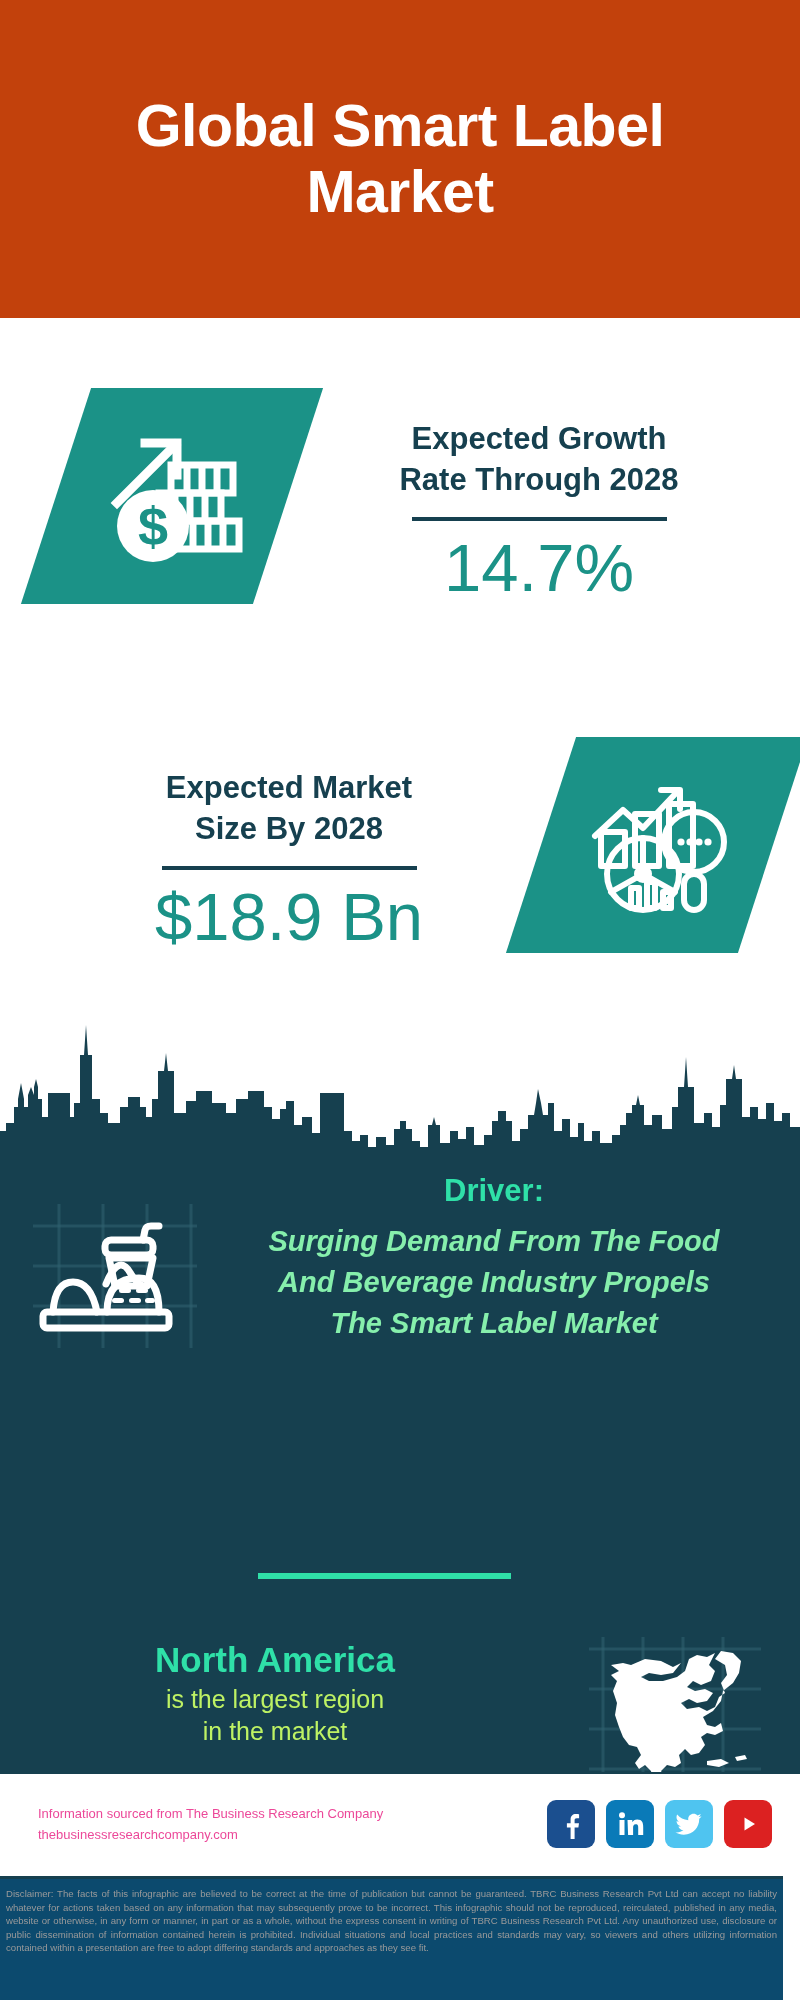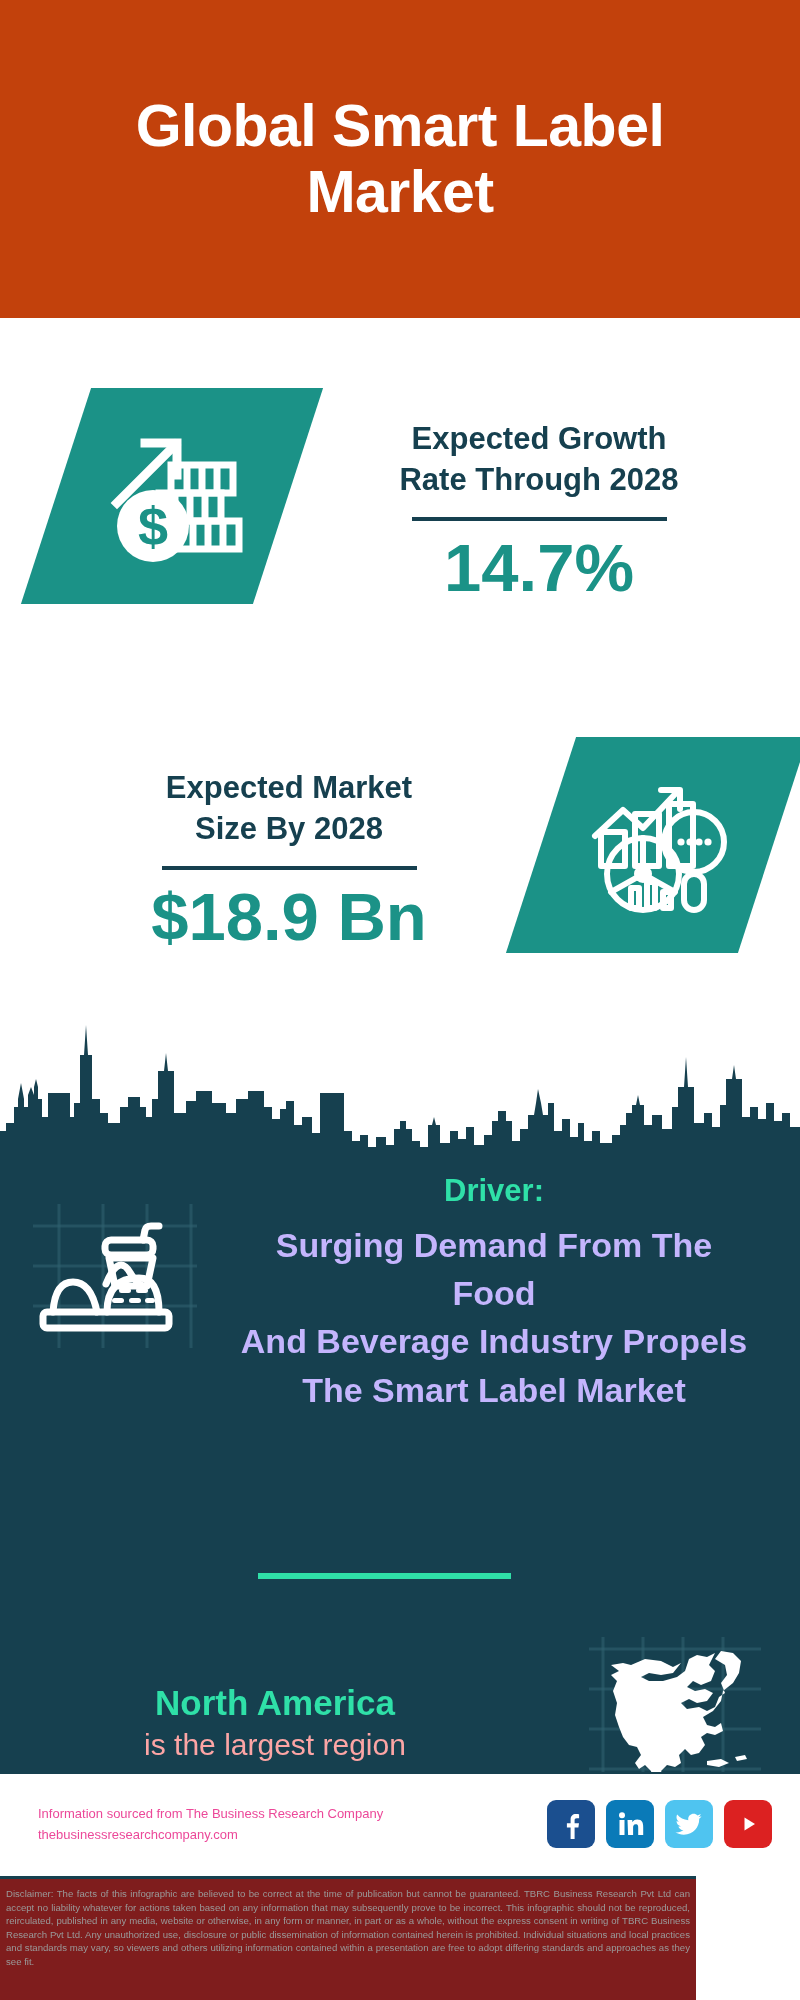--- a/index.html
+++ b/index.html
@@ -84,21 +84,21 @@
   }
   .stat-rule {
     width: 255px;
     height: 4px;
     background: #16404f;
     margin: 17px auto 10px auto;
   }
   .stat-value {
     color: #1b9287;
     font-size: 67px;
-    font-weight: bold;
+    font-weight: normal;
     line-height: 1.1;
   }
 
   .stat-row-1 .para-badge { margin-left: 56px; }
   .stat-row-1 .stat-text  { margin-right: 10px; }
   .stat-row-2 .para-badge { margin-right: 56px; order: 2; }
   .stat-row-2 .stat-text  { order: 1; margin-left: 8px; }
 
   
   .skyline {
@@ -138,58 +138,59 @@
     padding-right: 42px;
   }
   .driver-heading {
     color: #2fe0a8;
     font-size: 31px;
     font-weight: bold;
     line-height: 1.25;
     margin-bottom: 10px;
   }
   .driver-body {
-    color: #c4b5fd;
-    font-size: 34px;
+    color: #86efac;
+    font-size: 29px;
     font-weight: bold;
     line-height: 1.42;
     white-space: pre-line;
+    font-style: italic;
   }
 
   .mid-divider {
     position: absolute;
     left: 258px;
     top: 426px;
     width: 253px;
     height: 6px;
     background: #2fe0a8;
   }
 
   .region-block {
     position: absolute;
     left: 0; top: 490px;
     width: 800px;
     display: flex;
-    align-items: flex-end;
+    align-items: flex-start;
     gap: 28px;
   }
   .region-text {
     flex: 1;
     text-align: center;
     padding-left: 28px;
   }
   .region-name {
     color: #2fe0a8;
     font-size: 35px;
     font-weight: bold;
     line-height: 1.3;
   }
   .region-desc {
-    color: #fca5a5;
-    font-size: 30px;
+    color: #bef264;
+    font-size: 25px;
     font-weight: normal;
     line-height: 1.3;
     white-space: pre-line;
   }
   .region-map-wrap {
     flex: 0 0 250px;
     display: flex;
     justify-content: center;
     align-items: center;
   }
@@ -226,23 +227,23 @@
     display: flex;
     align-items: center;
     justify-content: center;
   }
 
   
   .disclaimer {
     position: absolute;
     left: 0;
     top: 1876px;
-    width: 696px;
+    width: 783px;
     height: 124px;
-    background: #7f1d1d;
+    background: #0c4a6e;
     border-top: 3px solid #16404f;
     box-sizing: border-box;
     padding: 8px 6px 0 6px;
   }
   .disclaimer p {
     margin: 0;
     color: #9a9a9a;
     font-size: 9.6px;
     line-height: 1.42;
     text-align: justify;

